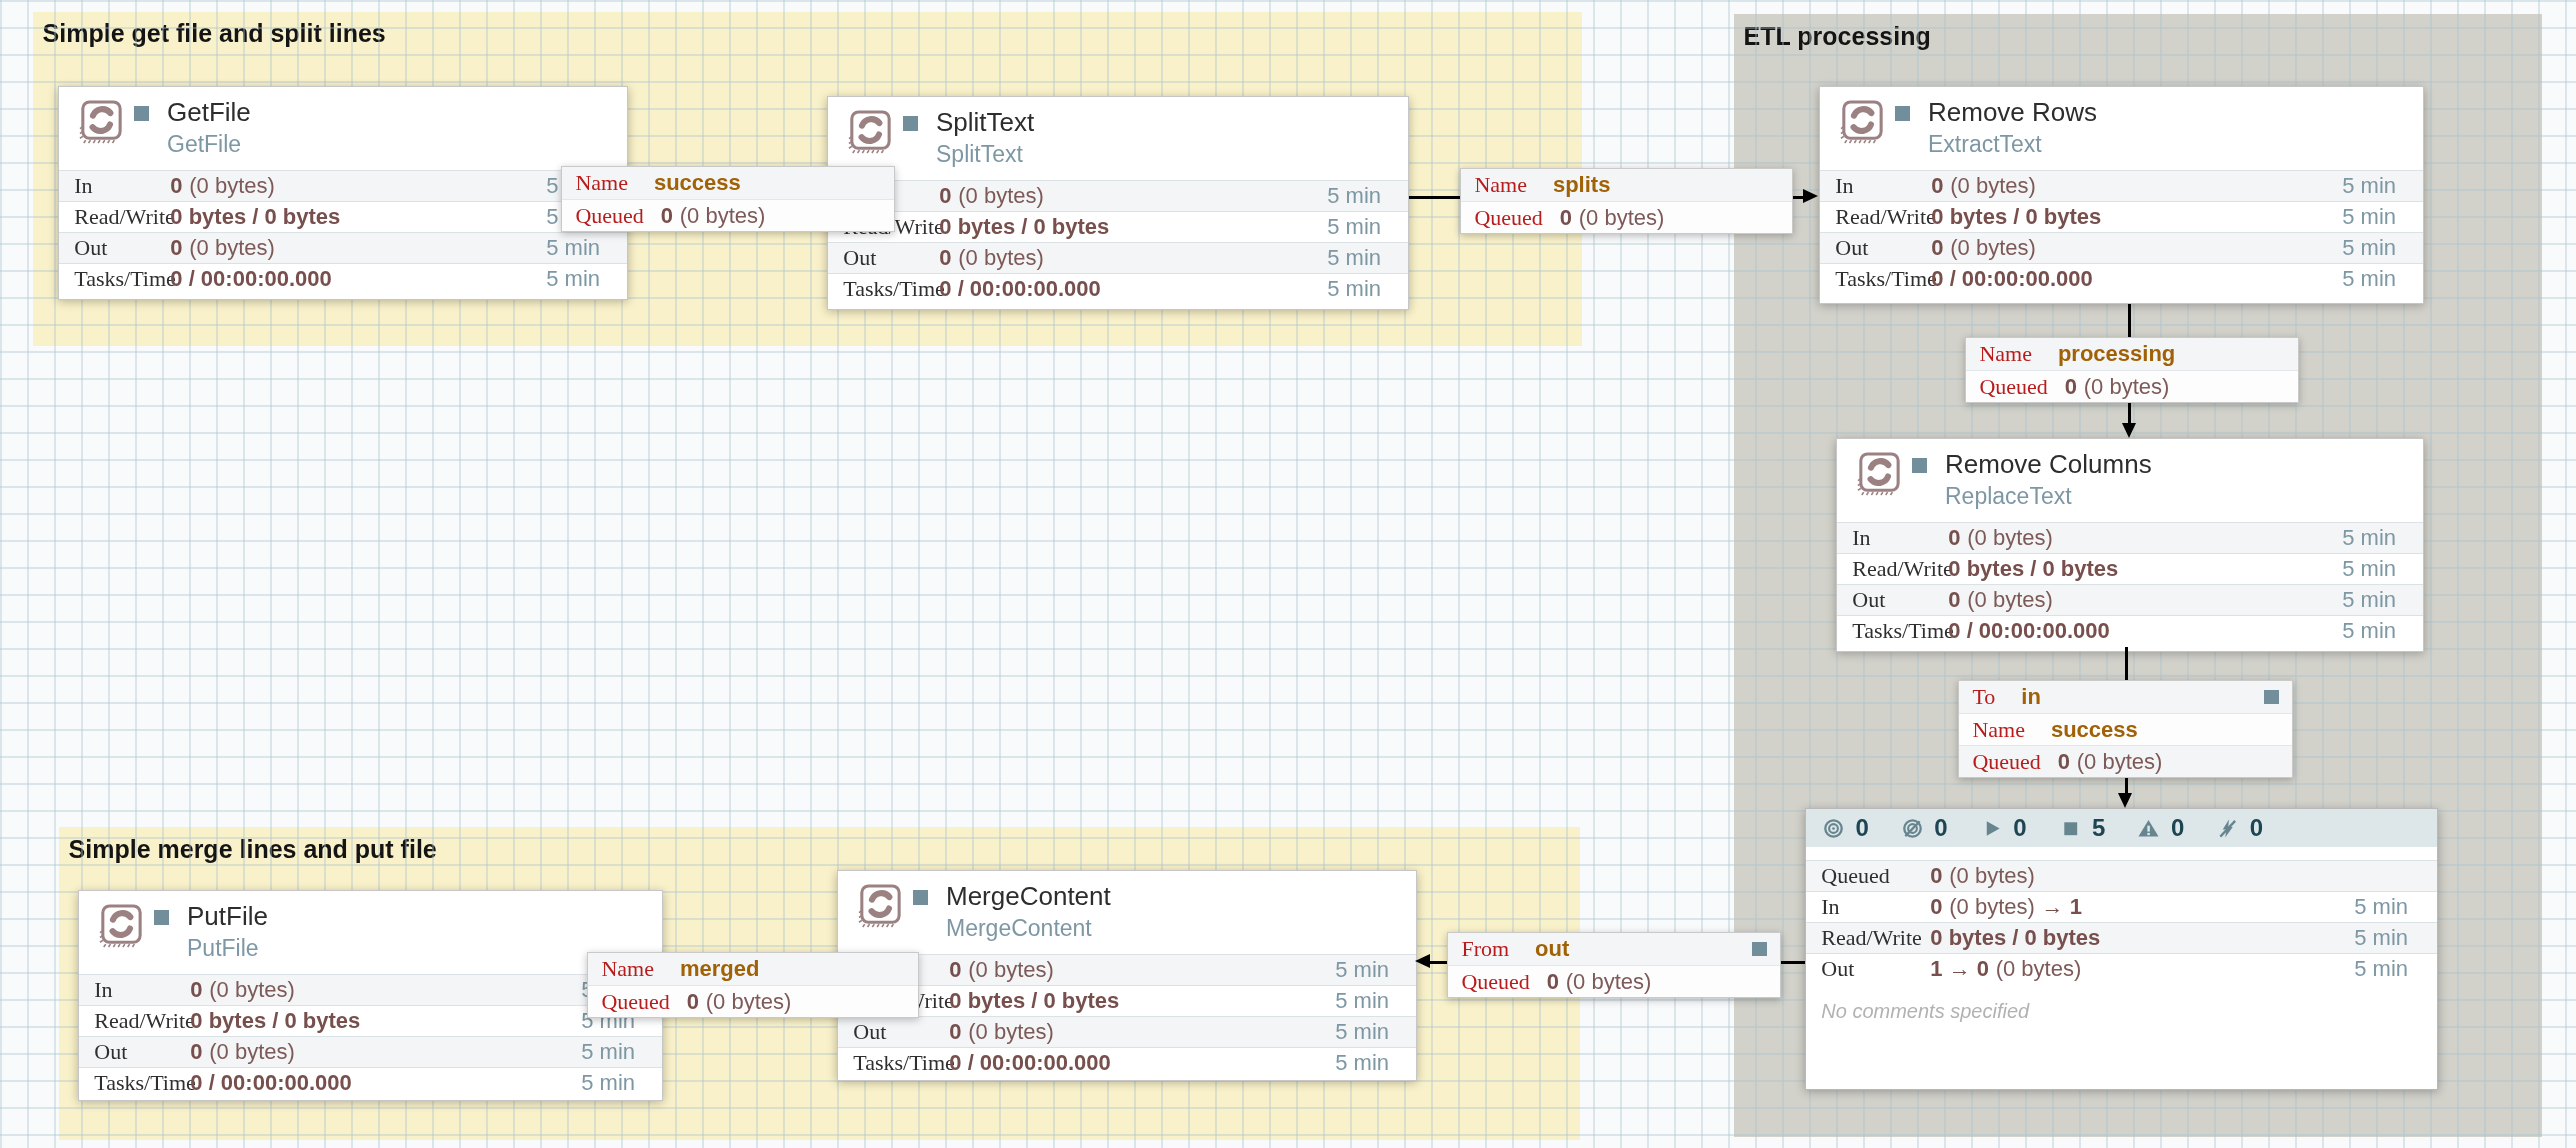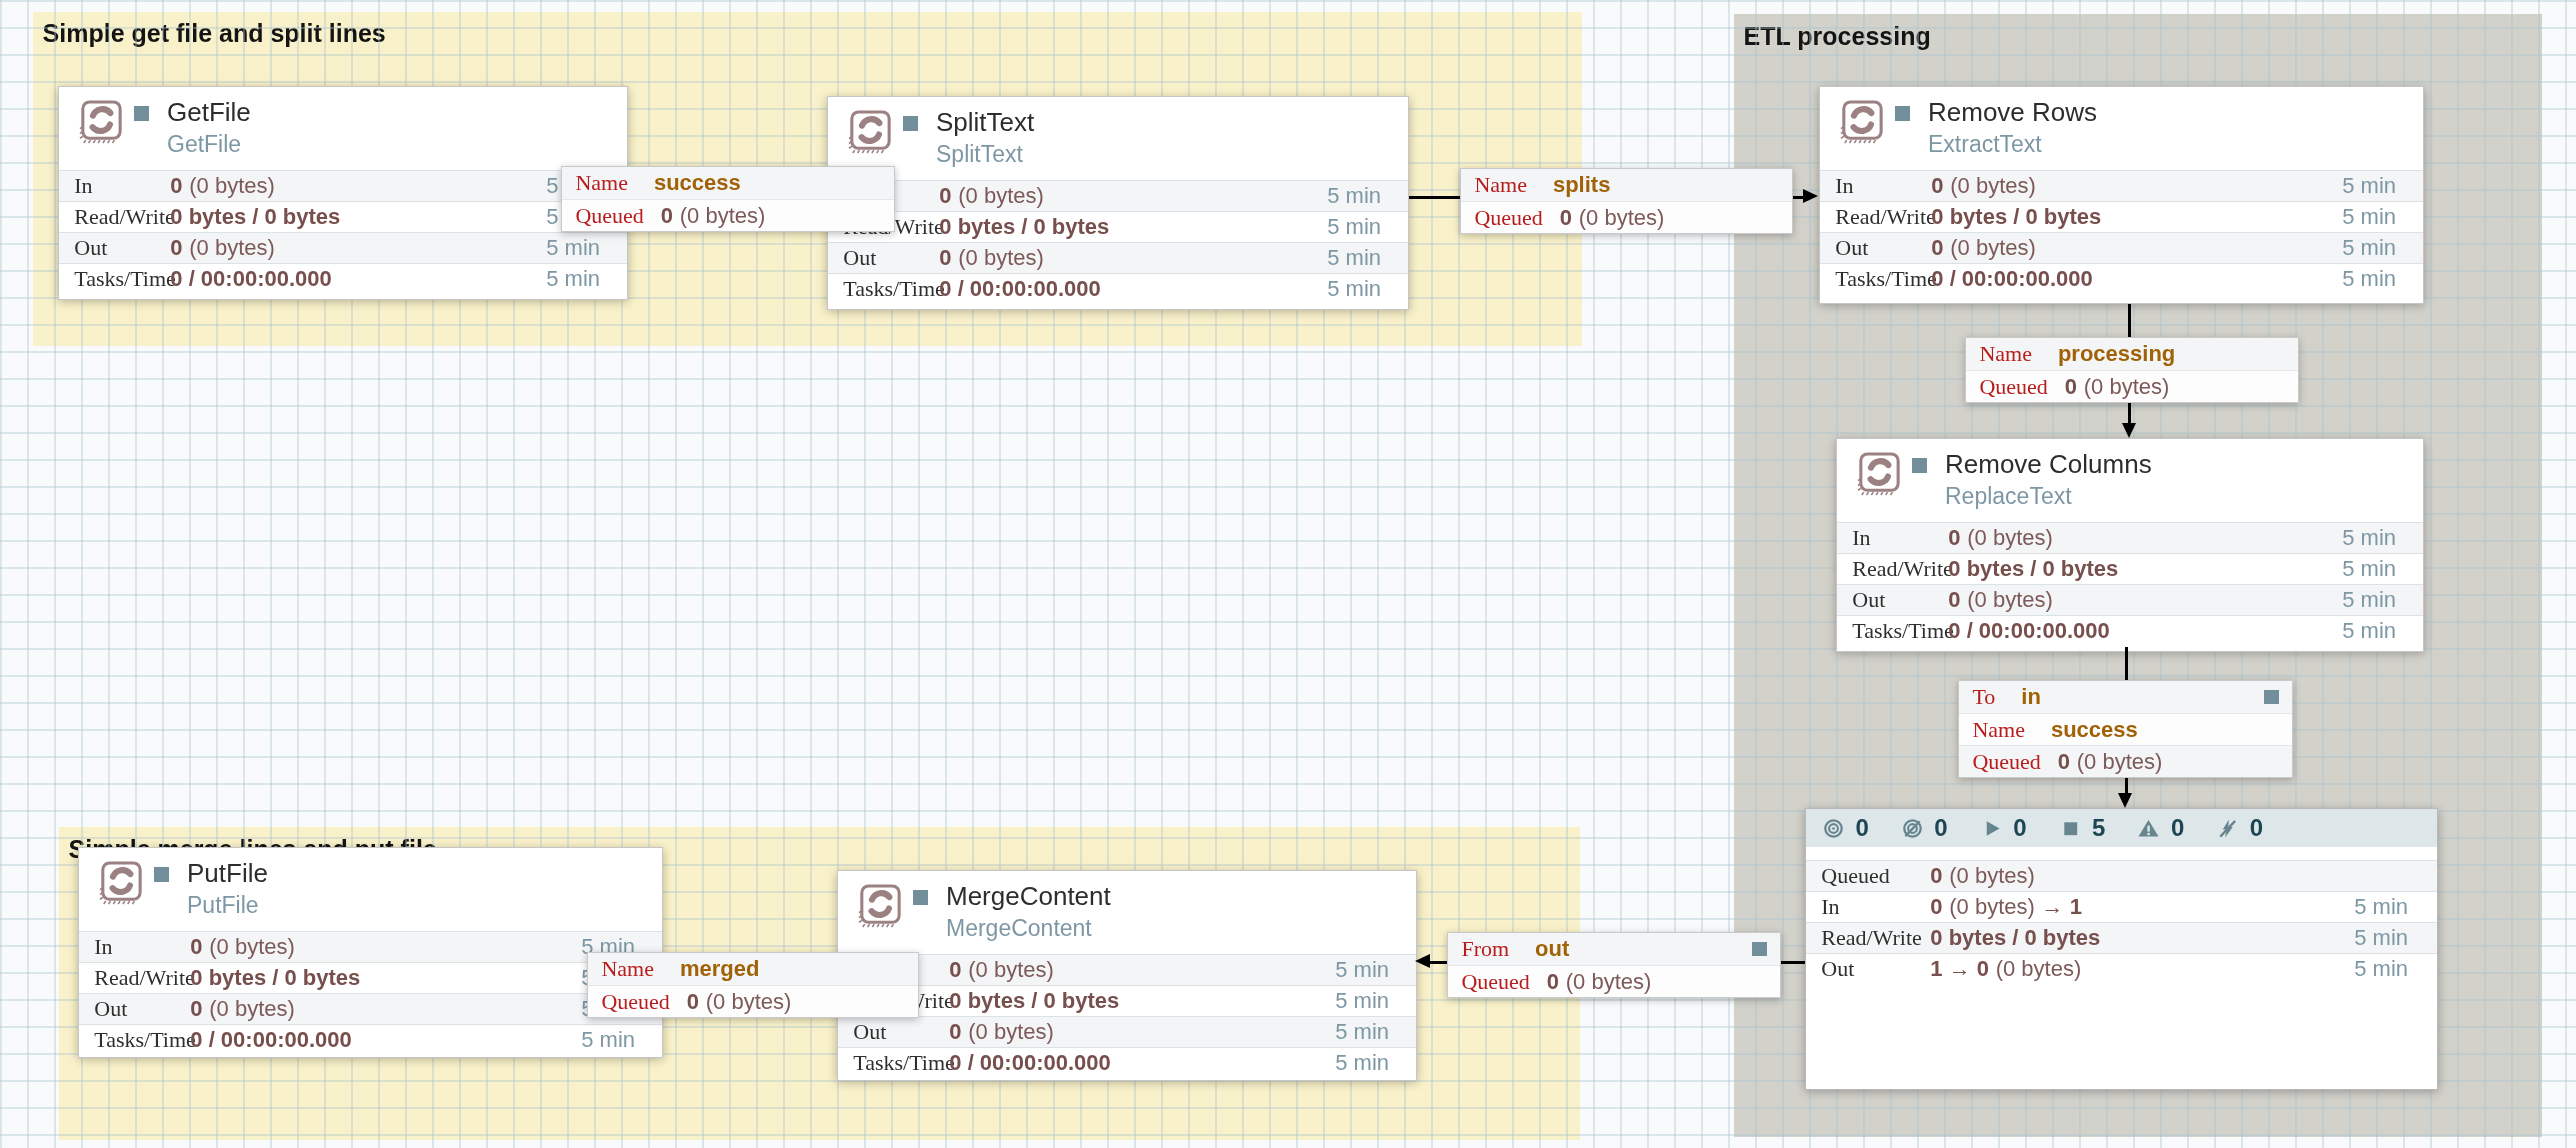--- a/index.html
+++ b/index.html
@@ -257,21 +257,21 @@
         <span class="sw">5 min</span>
       </div>
     <div class="stat-row">
         <span class="sl">Tasks/Time</span>
         <span class="sv"><b>0 / 00:00:00.000</b></span>
         <span class="sw">5 min</span>
       </div>
   </div>
 </div>
 
-<div class="proc" style="left:78px;top:847px;width:585px;height:211px;">
+<div class="proc" style="left:78px;top:890px;width:585px;height:211px;">
   <div class="proc-head">
     <svg class="proc-icon" width="44" height="46" viewBox="0 0 46 48">
         <use href="#stamp"></use>
       </svg>
     <div class="run-state"></div>
     <div class="proc-title">PutFile</div>
     <div class="proc-sub">PutFile</div>
   </div>
   <div class="stats">
     <div class="stat-row">
@@ -384,20 +384,21 @@
         <span class="sl">Read/Write</span>
         <span class="sv"><b>0 bytes / 0 bytes</b></span>
         <span class="sw">5 min</span>
       </div>
     <div class="stat-row">
         <span class="sl">Out</span>
         <span class="sv"><b>1 → 0</b><i>(0 bytes)</i></span>
         <span class="sw">5 min</span>
       </div>
   </div>
+  <div class="pg-comments">No comments specified</div>
 </div>
 
 <div class="conn" style="left:561px;top:166px;width:334px;">
   <div class="conn-row">
       <span class="cl">Name</span>
       <span class="cv">success</span>
     </div>
   <div class="conn-row">
       <span class="cl">Queued</span>
       <span class="cq"><b>0</b><i>(0 bytes)</i></span>

